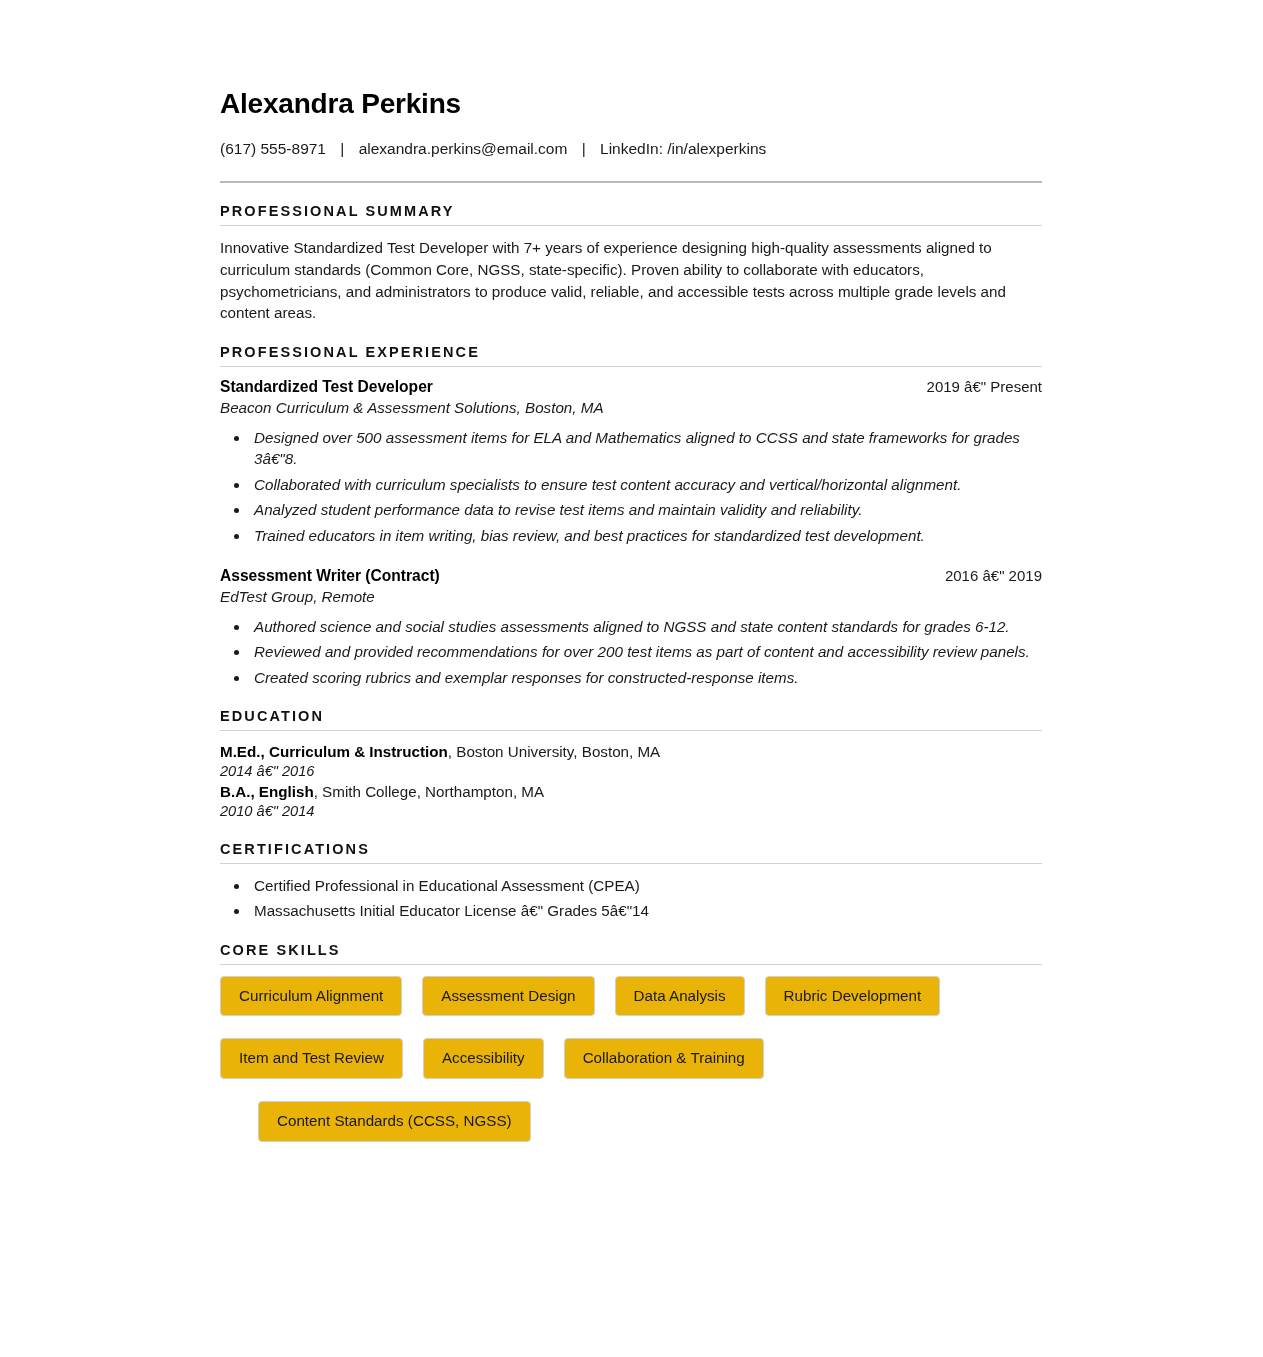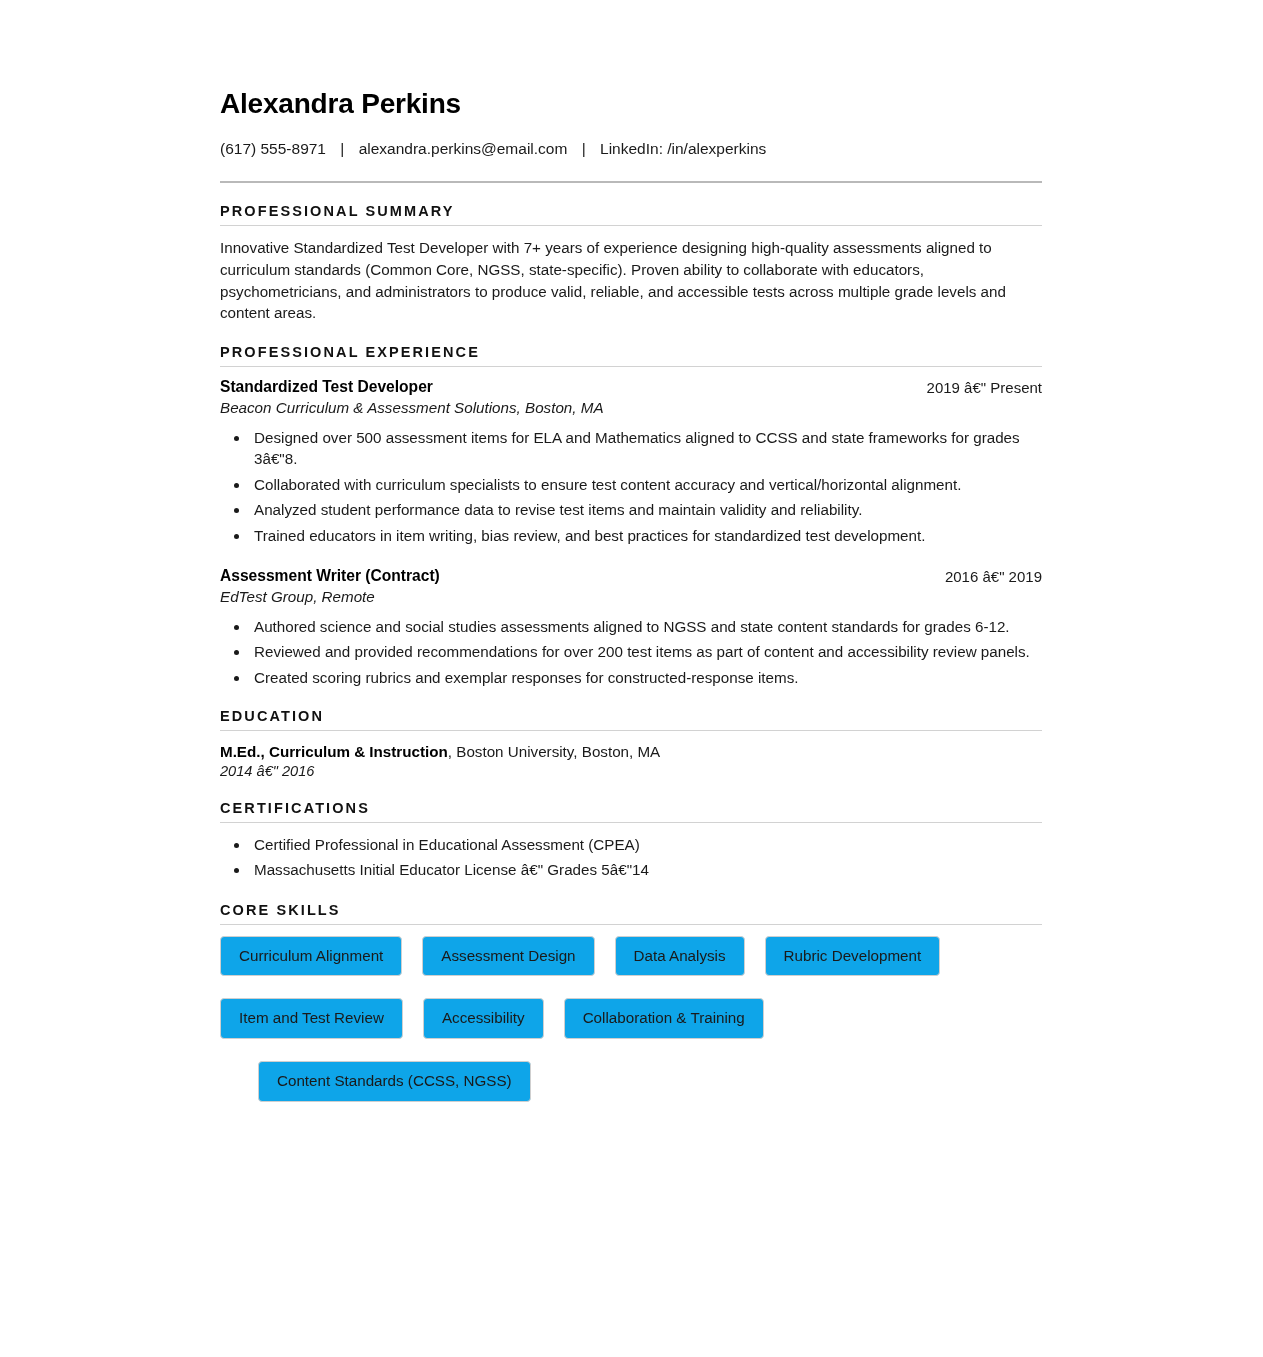--- a/index.html
+++ b/index.html
@@ -84,21 +84,21 @@
     margin: 0;
     color: #1a1a1a;
   }
 
   
   .job { margin-bottom: 4px; }
   .job + .job { margin-top: 20px; }
   .job-head {
     display: flex;
     justify-content: space-between;
-    align-items: flex-end;
+    align-items: center;
     width: 100%;
   }
   .job-title {
     font-size: 15.6px;
     font-weight: bold;
     color: #000000;
   }
   .job-dates {
     font-size: 15px;
     color: #1a1a1a;
@@ -115,20 +115,21 @@
     margin: 11px 0 0 0;
     padding-left: 30px;
     list-style: disc;
   }
   ul.bullets li {
     font-size: 15.2px;
     line-height: 1.42;
     margin-bottom: 4px;
     color: #1a1a1a;
     padding-left: 4px;
+    font-style: italic;
   }
 
   
   .edu-entry { margin-bottom: 2px; }
   .edu-line {
     font-size: 15.2px;
     line-height: 1.28;
     color: #1a1a1a;
   }
   .edu-degree { font-weight: bold; color: #000000; }
@@ -157,21 +158,21 @@
   .skills-rows { margin-top: 2px; }
   .skills-row {
     display: flex;
     gap: 20px;
     margin-bottom: 22px;
   }
   .skills-row:last-child { margin-bottom: 0; margin-left: 38px; }
   .skill-tag {
     border: 1px solid #cfcfcf;
     border-radius: 4px;
-    background: #0ea5e9;
+    background: #eab308;
     padding: 11px 18px;
     font-size: 15.2px;
     line-height: 1.1;
     color: #1a1a1a;
     white-space: nowrap;
   }
 </style>
 </head>
 <body>
 
@@ -232,20 +233,26 @@
       <div class="section-title">EDUCATION</div>
       <hr class="section-rule">
 
       <div class="edu-entry">
         <div class="edu-line">
           <span class="edu-degree">M.Ed., Curriculum &amp; Instruction</span><span>, Boston University, Boston, MA</span>
         </div>
         <div class="edu-dates">2014 â€" 2016</div>
       </div>
 
+      <div class="edu-entry">
+        <div class="edu-line">
+          <span class="edu-degree">B.A., English</span><span>, Smith College, Northampton, MA</span>
+        </div>
+        <div class="edu-dates">2010 â€" 2014</div>
+      </div>
     </div>
 
     <div class="section">
       <div class="section-title">CERTIFICATIONS</div>
       <hr class="section-rule">
       <ul class="cert-list">
         <li>Certified Professional in Educational Assessment (CPEA)</li>
         <li>Massachusetts Initial Educator License â€" Grades 5â€"14</li>
       </ul>
     </div>

